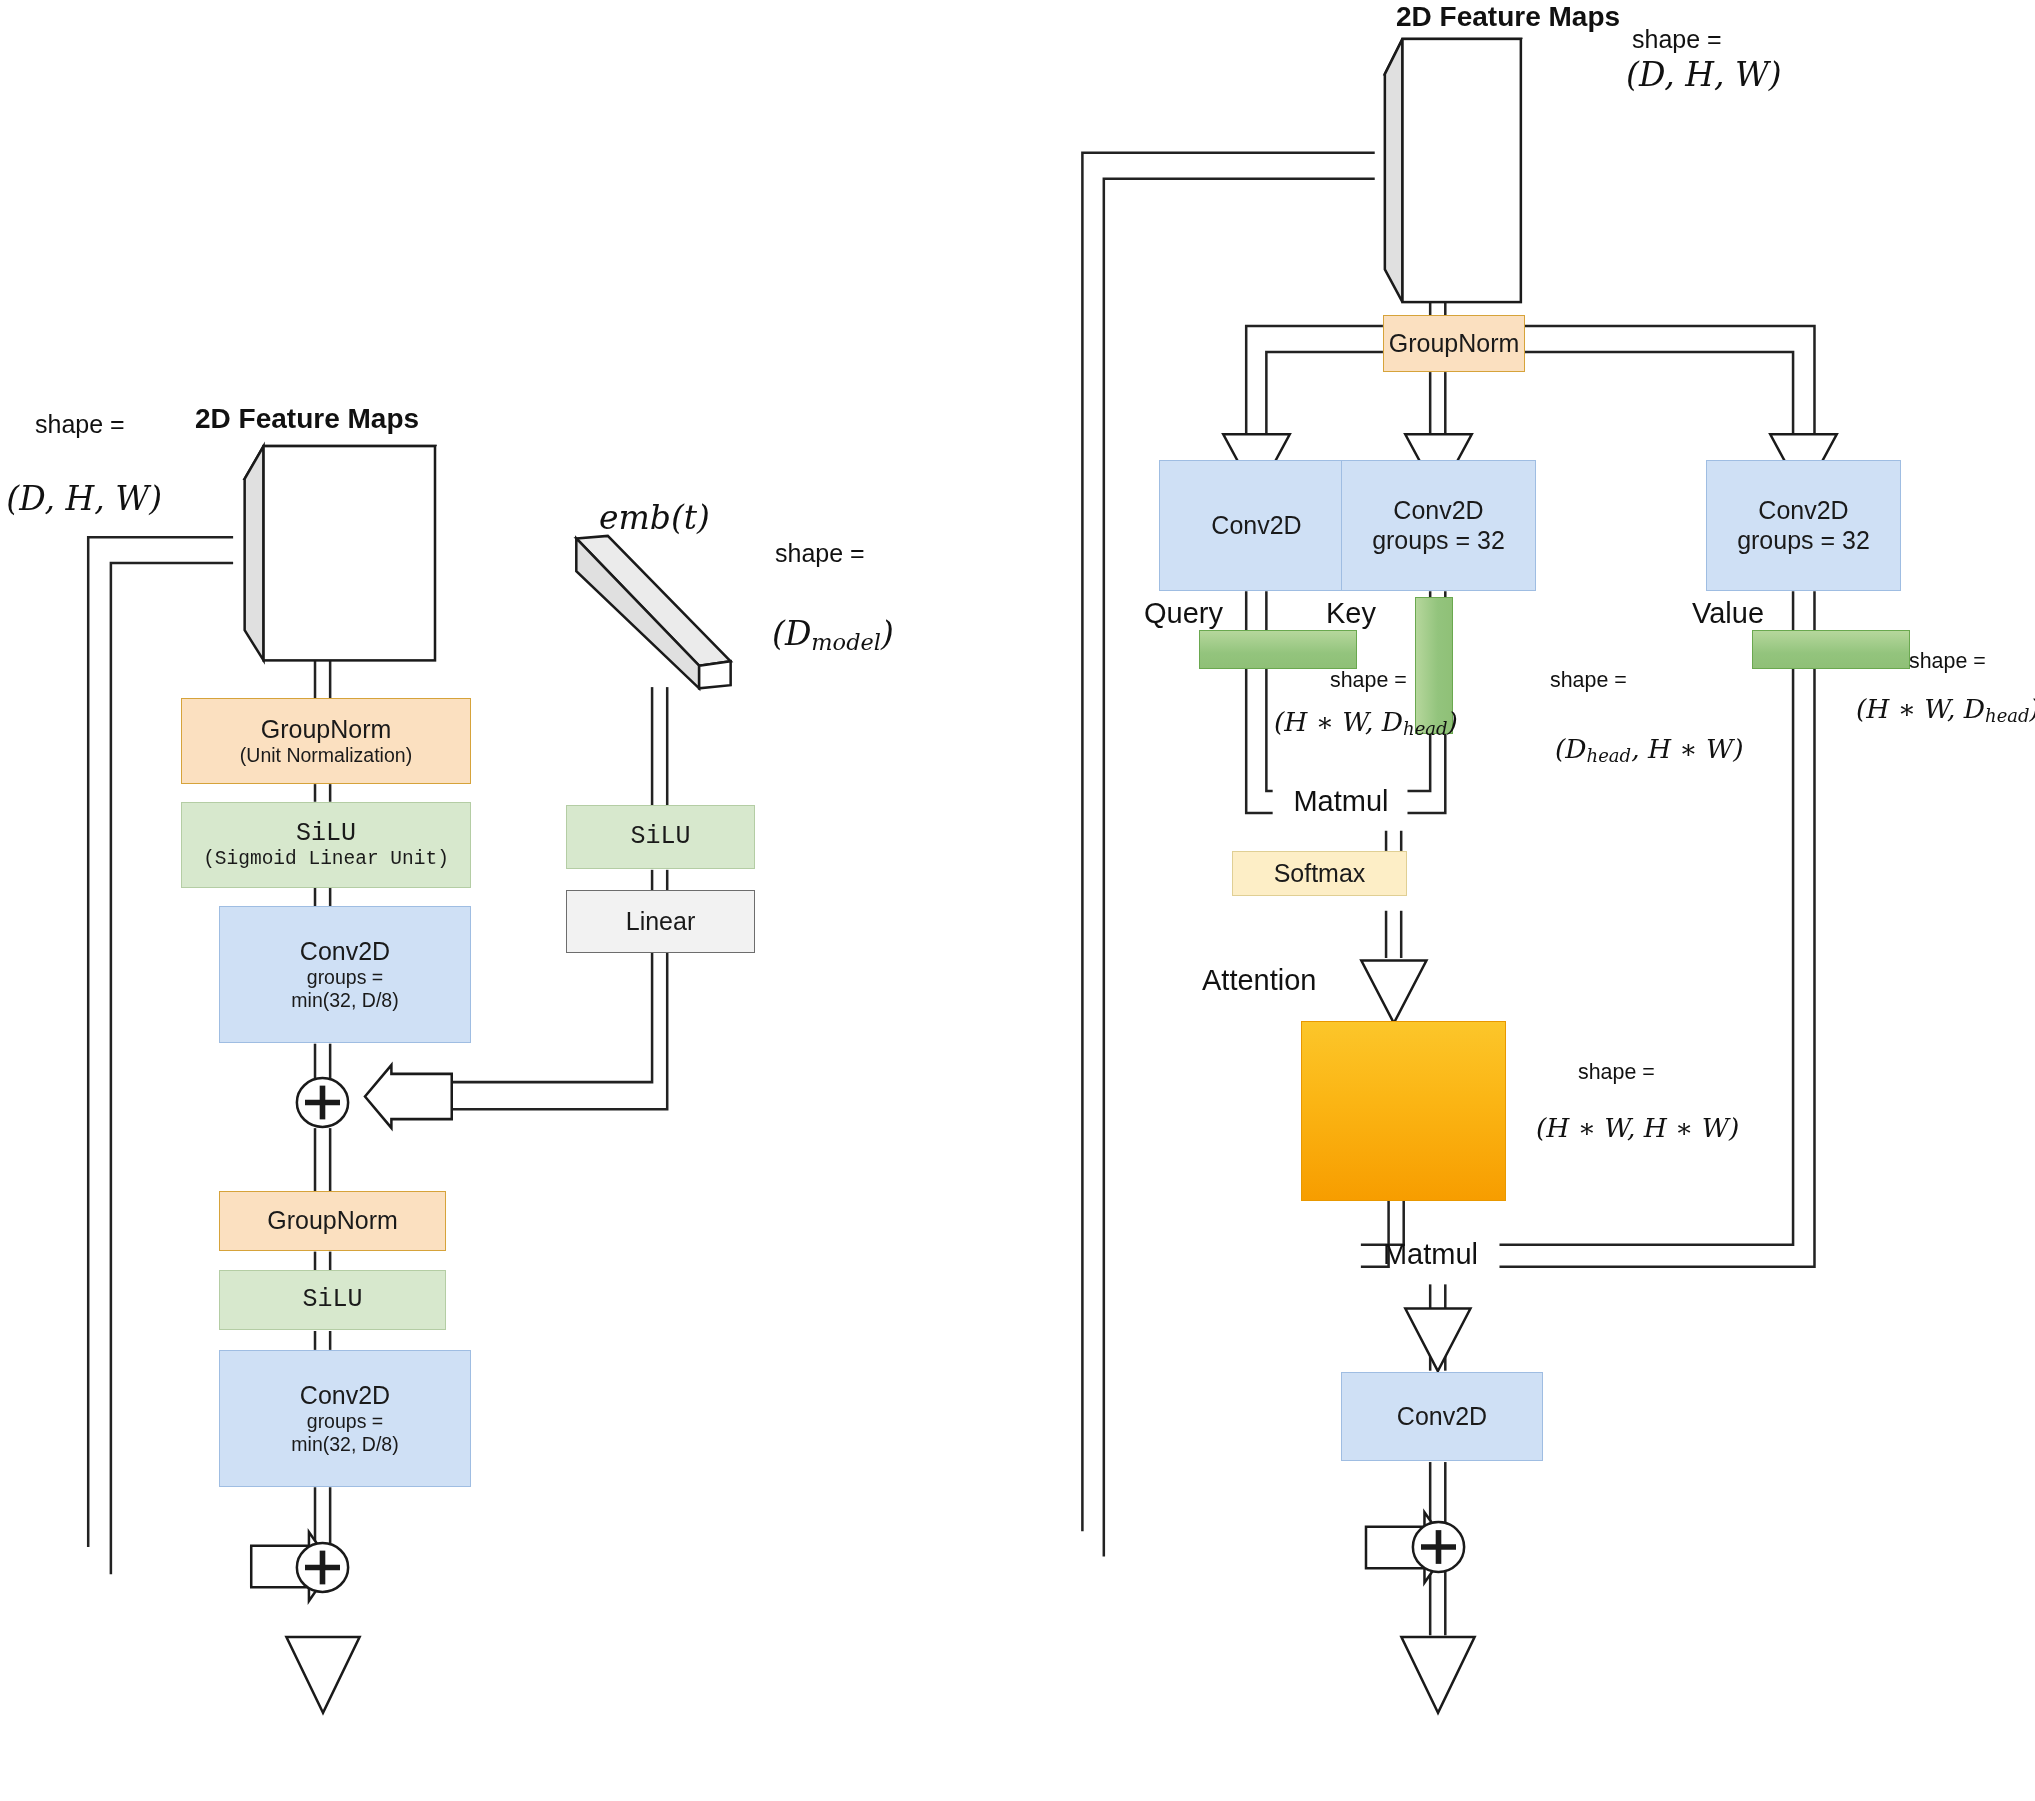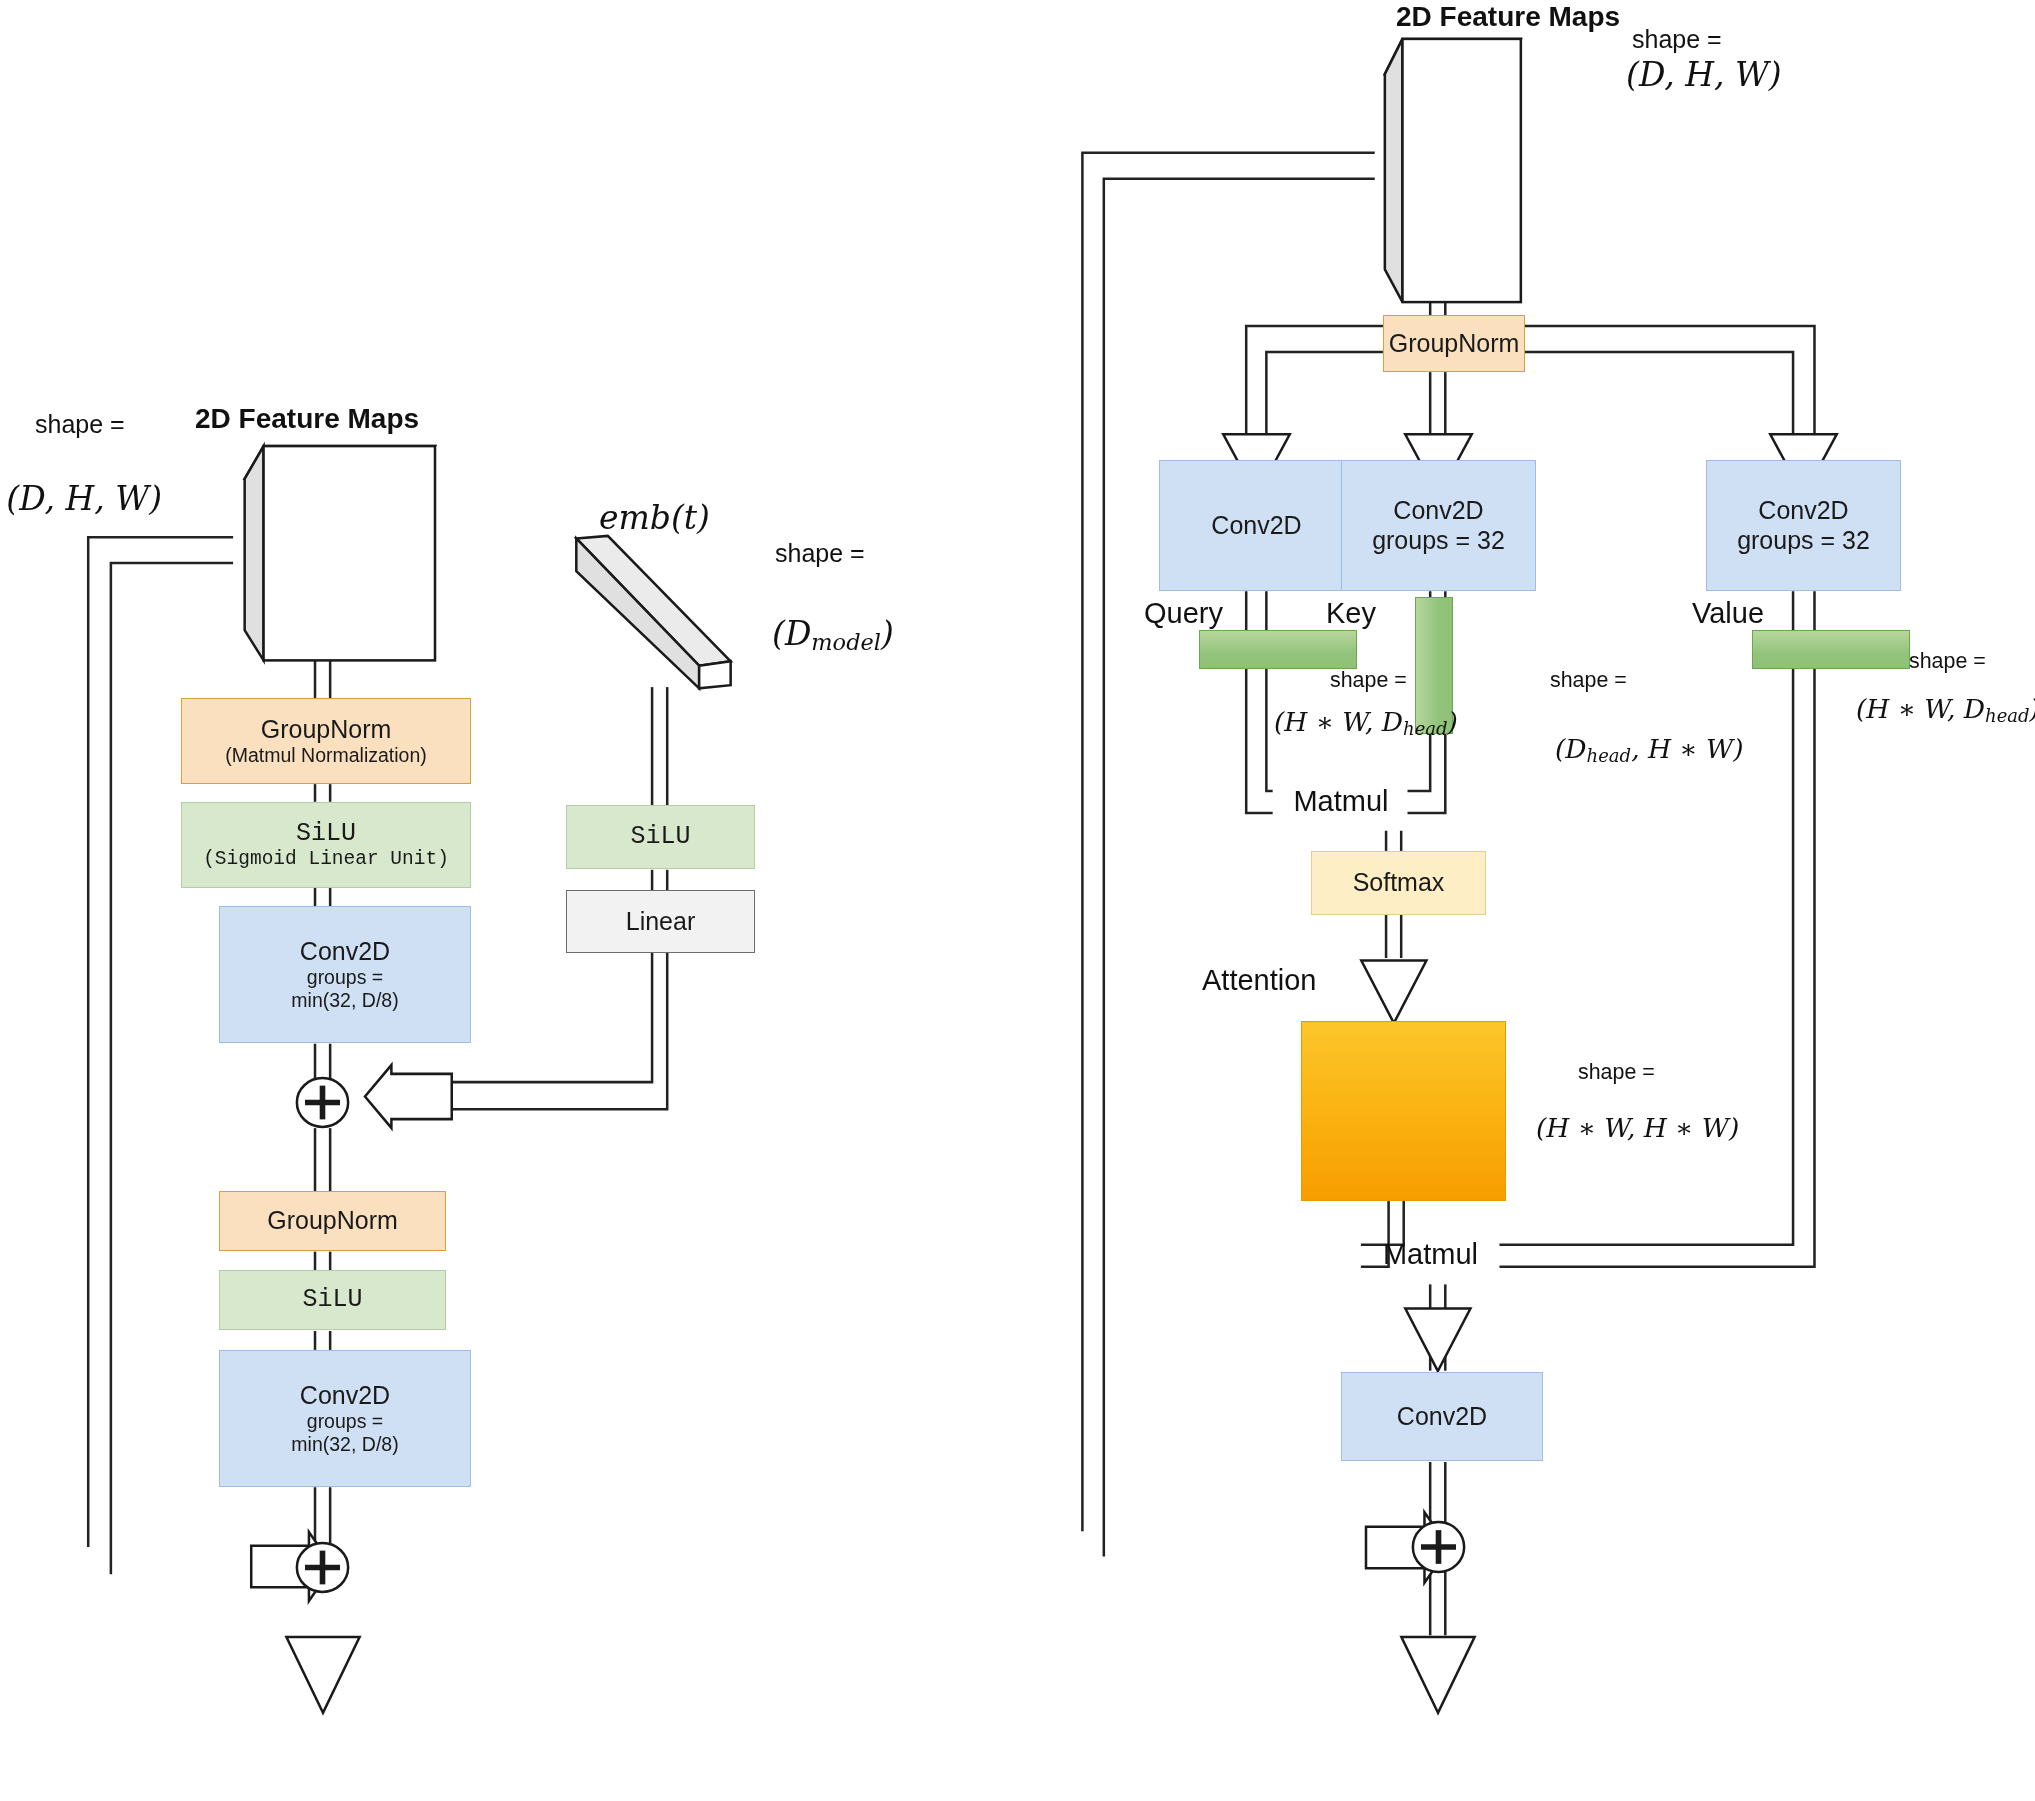--- a/index.html
+++ b/index.html
@@ -138,21 +138,21 @@
   <div class="abs math" style="left:772px;top:614px;font-size:33px;">(<i>D</i><span class="sub">model</span>)</div>
 
   <svg class="abs" style="left:570px;top:532px;width:189px;height:164px;" viewBox="0 0 300 260" width="189" height="164">
     <polygon points="10,10 60,6 255,205 205,212" fill="#ebebeb" stroke="#1a1a1a" stroke-width="4"></polygon>
     <polygon points="10,10 10,62 205,248 205,212" fill="#e0e0e0" stroke="#1a1a1a" stroke-width="4"></polygon>
     <polygon points="205,212 255,205 255,243 205,248" fill="#ffffff" stroke="#1a1a1a" stroke-width="4"></polygon>
   </svg>
 
   <div class="abs node n-groupnorm" style="left:181px;top:698px;width:290px;height:86px;">
     <span class="t1">GroupNorm</span>
-    <span class="t2">(Matmul Normalization)</span>
+    <span class="t2">(Unit Normalization)</span>
   </div>
 
   <div class="abs node n-silu" style="left:181px;top:802px;width:290px;height:86px;">
     <span class="t1">SiLU</span>
     <span class="t2">(Sigmoid Linear Unit)</span>
   </div>
 
   <div class="abs node n-conv" style="left:219px;top:906px;width:252px;height:137px;">
     <span class="t1">Conv2D</span>
     <span class="t2">groups =</span>
@@ -256,21 +256,21 @@
   <div class="abs math" style="left:1274px;top:706px;font-size:26.5px;">(<i>H</i> ∗ <i>W</i>, <i>D</i><span class="sub">head</span>)</div>
 
   <div class="abs lbl" style="left:1550px;top:668px;font-size:21.4px;">shape =</div>
   <div class="abs math" style="left:1555px;top:733px;font-size:26.5px;">(<i>D</i><span class="sub">head</span>, <i>H</i> ∗ <i>W</i>)</div>
 
   <div class="abs lbl" style="left:1909px;top:649px;font-size:21.4px;">shape =</div>
   <div class="abs math" style="left:1856px;top:693px;font-size:26.5px;">(<i>H</i> ∗ <i>W</i>, <i>D</i><span class="sub">head</span>)</div>
 
   <div class="abs lbl" style="left:1273px;top:785px;font-size:29px;width:136px;text-align:center;">Matmul</div>
 
-  <div class="abs node n-softmax" style="left:1311px;top:851px;width:175px;height:64px;">
+  <div class="abs node n-softmax" style="left:1232px;top:851px;width:175px;height:45px;">
     <span class="t1">Softmax</span>
   </div>
 
   <div class="abs lbl" style="left:1202px;top:964px;font-size:29px;">Attention</div>
   <svg class="abs" style="left:1360px;top:953px;width:69px;height:72px;" viewBox="0 0 110 115" width="69" height="72">
     <polygon points="54,112 2,12 106,12" fill="#ffffff" stroke="#1a1a1a" stroke-width="4"></polygon>
   </svg>
 
   <div class="abs" style="left:1301px;top:1021px;width:205px;height:180px;
               background:linear-gradient(180deg,#fcc62a 0%,#fbb514 45%,#f79d00 100%);

